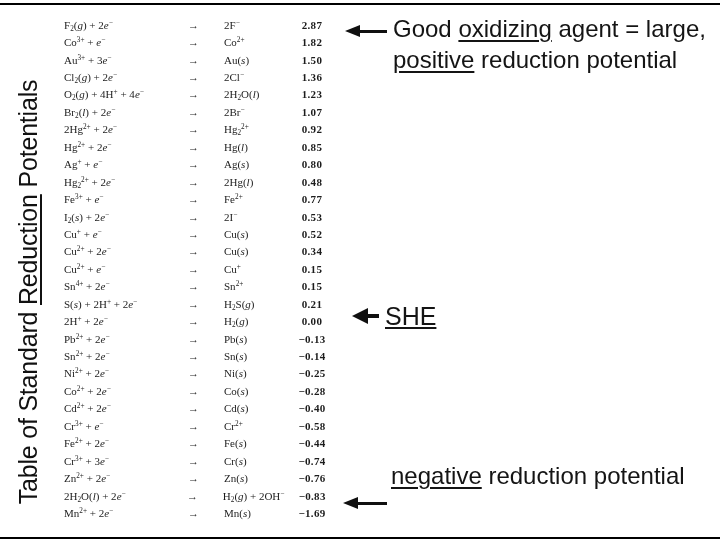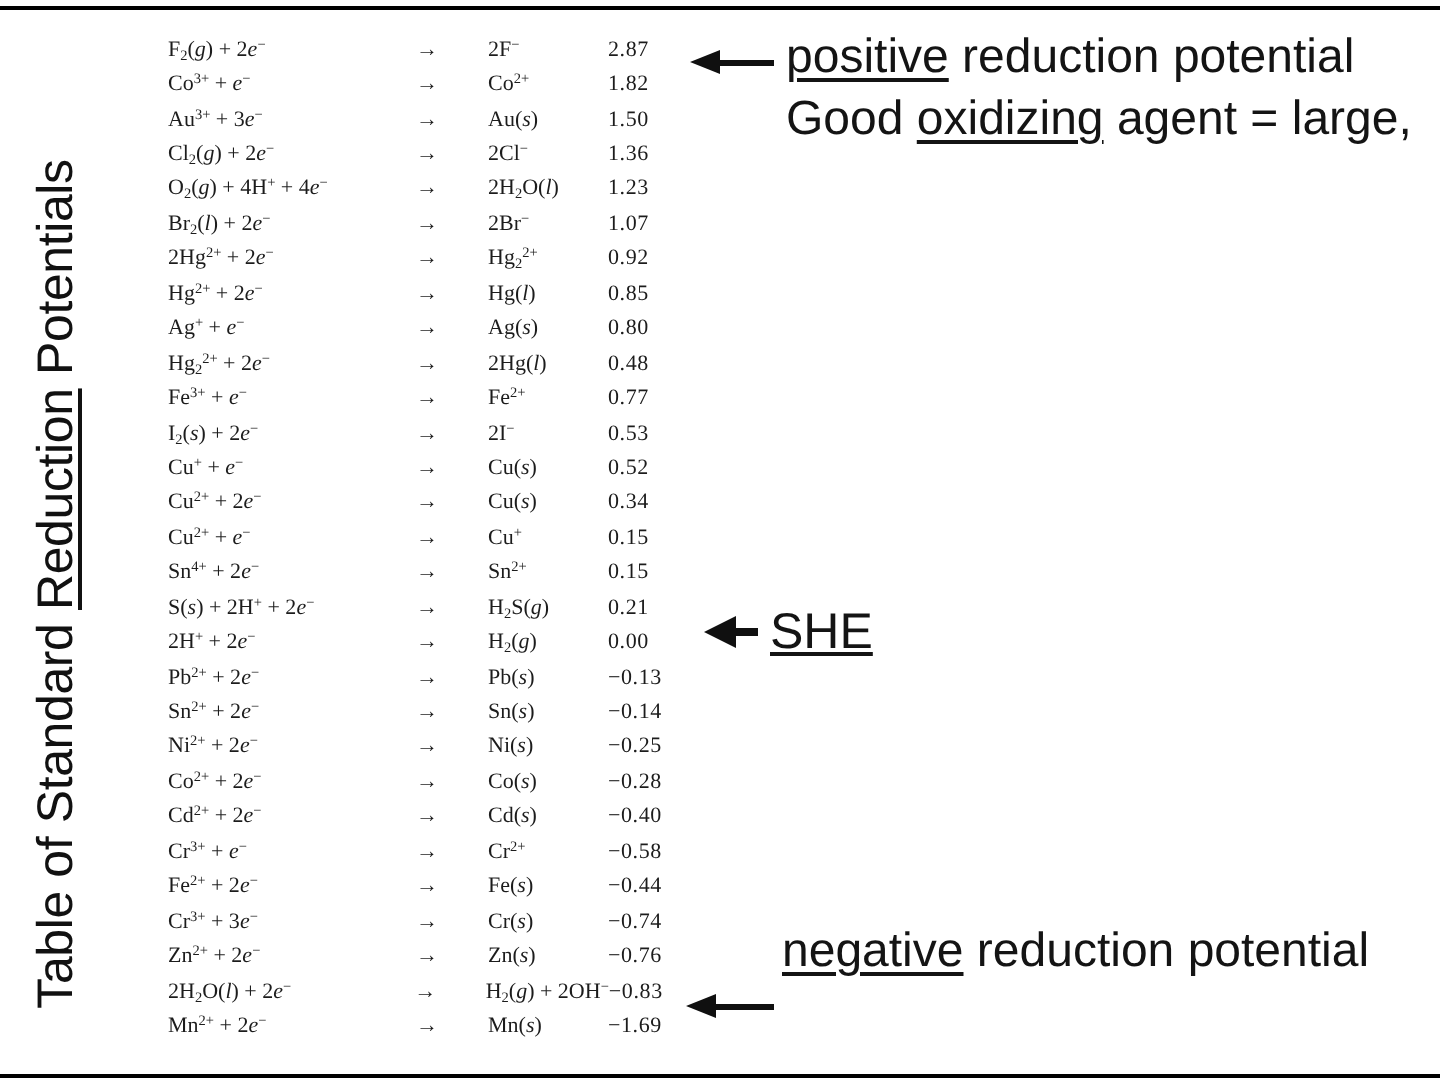--- a/index.html
+++ b/index.html
@@ -16,27 +16,27 @@
     position:absolute;left:14px;top:521px;width:458px;
     transform:rotate(-90deg);transform-origin:0 0;
     font-size:25px;letter-spacing:-0.2px;text-align:center;white-space:nowrap;
     color:#111;
   }
   .useg{text-decoration:underline;text-decoration-thickness:2px;text-underline-offset:3px;}
 
   
   .rxn-table{
     position:absolute;left:64px;top:16px;width:276px;
-    font-family:"Liberation Serif",serif;font-size:11px;color:#1c1c1c;margin-left:20px;
+    font-family:"Liberation Serif",serif;font-size:11px;color:#1c1c1c;
   }
   .rxn-row{display:flex;height:17.45px;align-items:center;}
   .c-react{width:122px;white-space:nowrap;}
   .c-arrow{width:34px;padding-left:2px;}
   .c-prod{flex:1;padding-left:2px;white-space:nowrap;}
-  .c-val{width:56px;text-align:left;letter-spacing:0.3px;}
+  .c-val{width:56px;text-align:center;letter-spacing:0.3px;font-weight:bold;}
   .rxn-table sup,.rxn-table sub{font-size:0.66em;line-height:0;}
   .rxn-table sup{vertical-align:0.5em;}
   .rxn-table sub{vertical-align:-0.25em;}
 
   
   .anno{position:absolute;font-size:24px;line-height:31px;color:#141414;}
   .anno-top{left:393px;top:13px;}
   .anno-she{left:385px;top:301px;font-size:25px;line-height:30px;text-decoration:underline;}
   .anno-bottom{left:391px;top:460px;}
 
@@ -240,22 +240,22 @@
         <div class="c-prod">Mn(<i>s</i>)</div>
         <div class="c-val">−1.69</div>
       </div>
     </div>
 
   <div class="harrow harrow-top">
     <span class="head"></span>
     <span class="shaft"></span>
   </div>
   <div class="anno anno-top">
+    <div><span>Good </span><span class="useg">oxidizing</span><span> agent = large,</span></div>
     <div><span class="useg">positive</span><span> reduction potential</span></div>
-    <div><span>Good </span><span class="useg">oxidizing</span><span> agent = large,</span></div>
   </div>
 
   <div class="harrow harrow-she">
     <span class="head"></span>
     <span class="shaft"></span>
   </div>
   <div class="anno anno-she">SHE</div>
 
   <div class="harrow harrow-bottom">
     <span class="head"></span>

